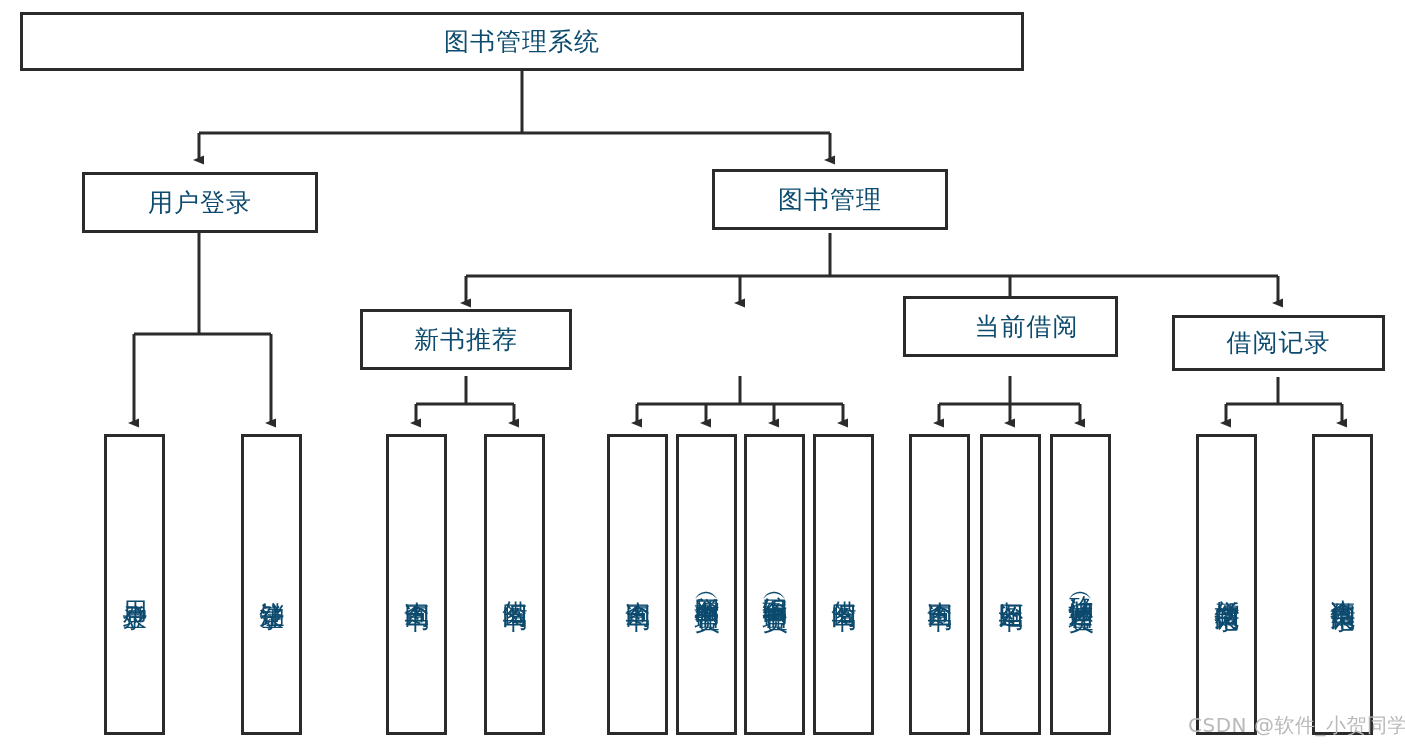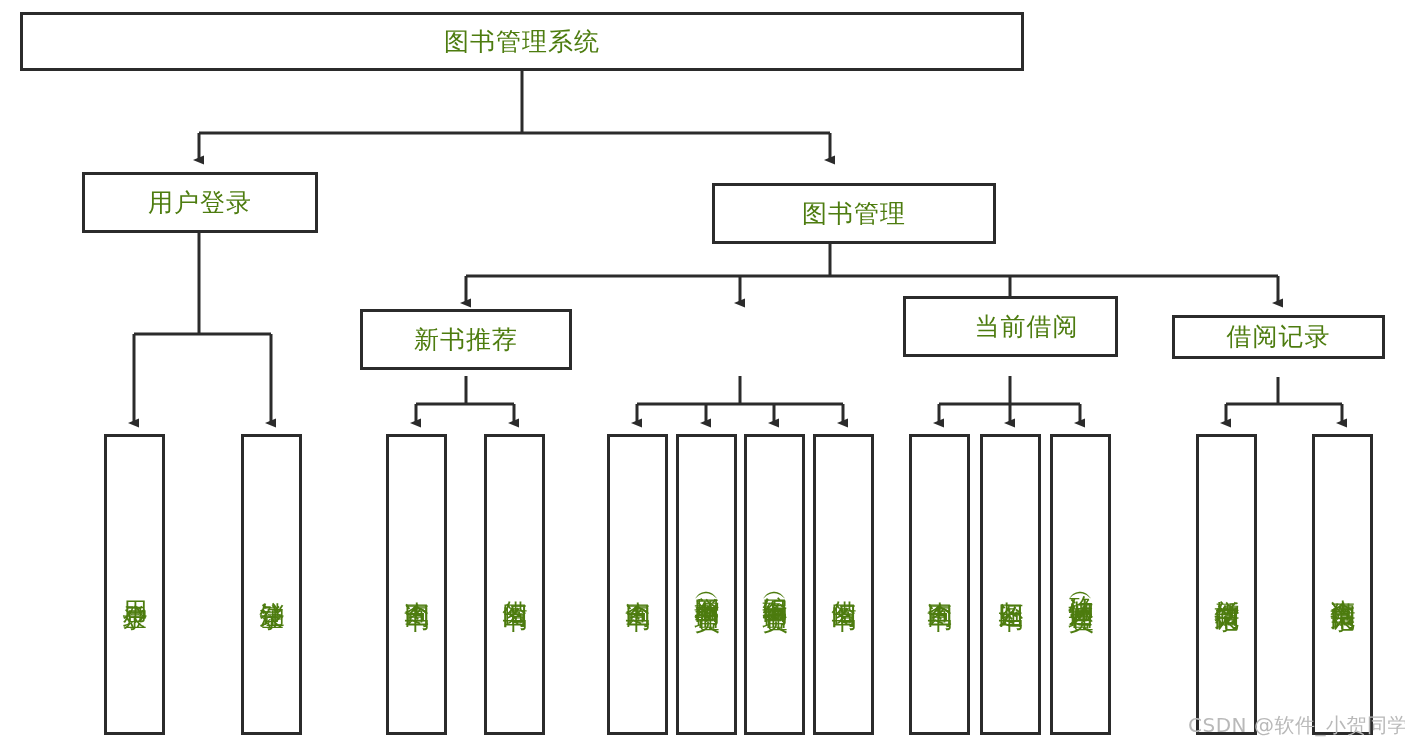--- a/index.html
+++ b/index.html
@@ -18,21 +18,21 @@
     overflow: hidden;
   }
   .node {
     position: absolute;
     box-sizing: border-box;
     background: #ffffff;
     border: 3px solid #2b2b2b;
     display: flex;
     align-items: center;
     justify-content: center;
-    color: #4d7c0f;
+    color: #0c4a6e;
   }
   .node.horiz {
     font-size: 25px;
     letter-spacing: 1px;
     line-height: 1.1;
   }
   .node.vert {
     writing-mode: vertical-rl;
     text-orientation: upright;
     font-size: 25px;
@@ -119,31 +119,31 @@
     </g>
   </svg>
 
   <div class="node horiz" style="left:20px; top:12px; width:1004px; height:59px;">
     <span>图书管理系统</span>
   </div>
 
   <div class="node horiz" style="left:82px; top:172px; width:236px; height:61px;">
     <span>用户登录</span>
   </div>
-  <div class="node horiz" style="left:712px; top:183px; width:284px; height:61px;">
+  <div class="node horiz" style="left:712px; top:169px; width:236px; height:61px;">
     <span>图书管理</span>
   </div>
 
   <div class="node horiz" style="left:360px; top:309px; width:212px; height:61px;">
     <span>新书推荐</span>
   </div>
   <div class="node horiz" style="left:903px; top:296px; width:215px; height:61px;padding-left:32px;">
     <span>当前借阅</span>
   </div>
-  <div class="node horiz" style="left:1172px; top:315px; width:213px; height:44px;">
+  <div class="node horiz" style="left:1172px; top:315px; width:213px; height:56px;">
     <span>借阅记录</span>
   </div>
 
   <div class="node vert" style="left:104px; top:434px; width:61px; height:301px;">
     <span class="vtext">用户登录</span>
   </div>
   <div class="node vert" style="left:241px; top:434px; width:61px; height:301px;">
     <span class="vtext">注销登录</span>
   </div>
 

